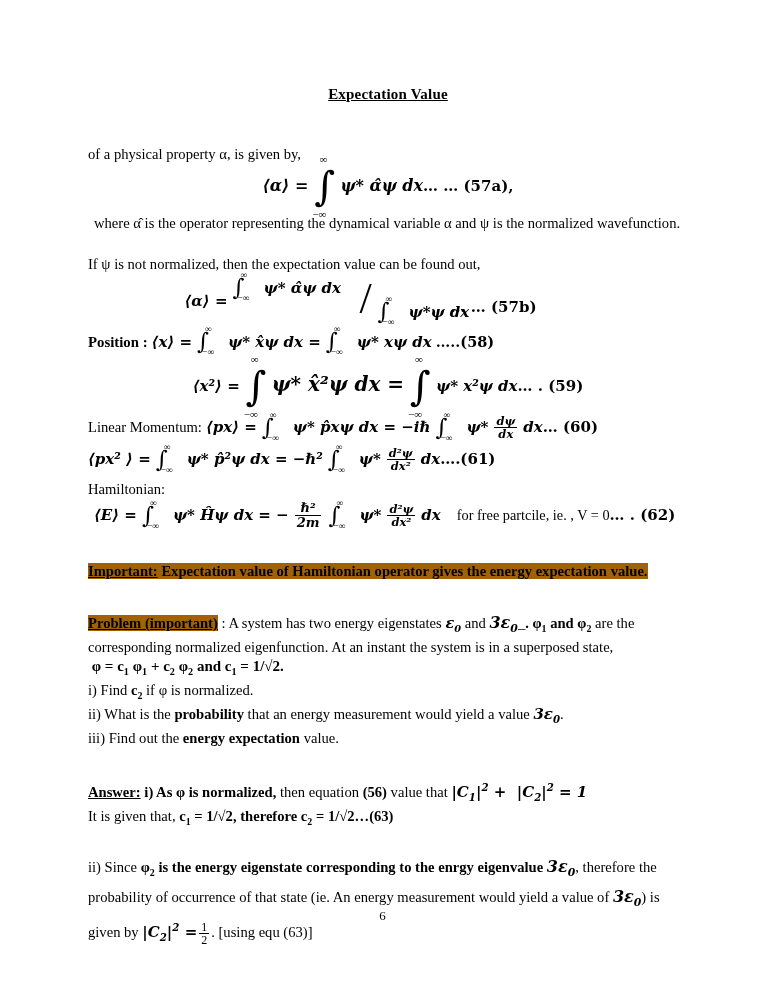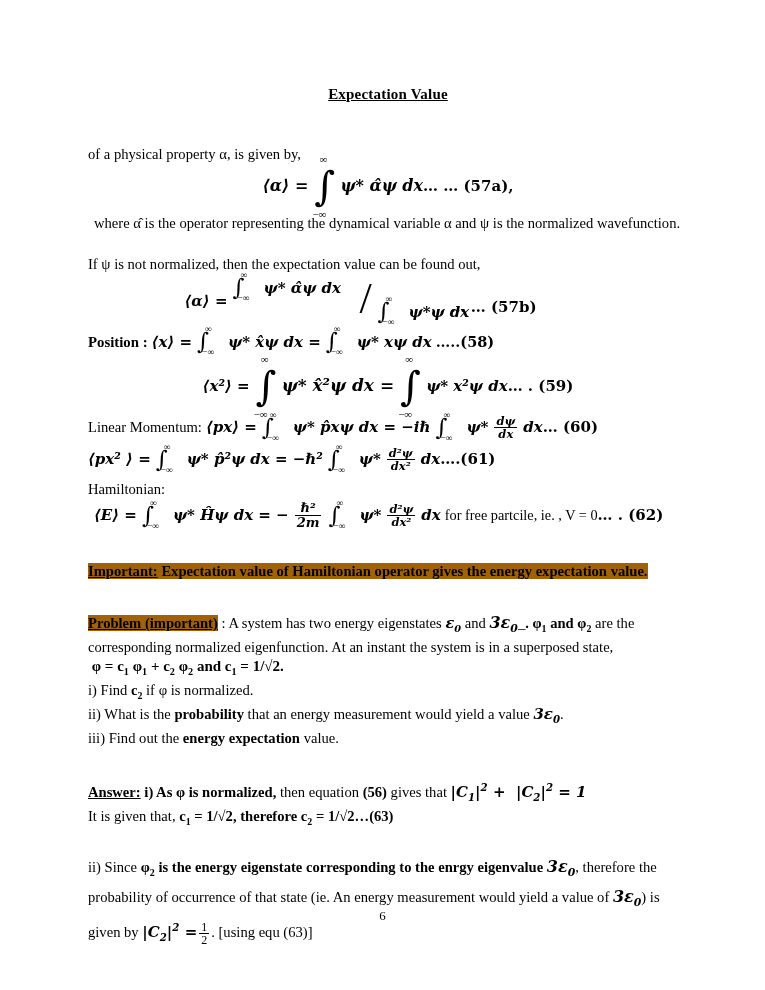--- a/index.html
+++ b/index.html
@@ -263,21 +263,21 @@
       <span class="mathn" style="font-size:14.5px;">…..(58)</span>
     </div>
 
     <div class="eqline" style="height:48px;margin-top:6px;">
       <span class="math" style="font-size:15px;">⟨x²⟩ =</span>
       <span class="intbig">
         <span class="up">∞</span>
         <span class="sym">∫</span>
         <span class="lo">−∞</span>
       </span>
-      <span class="math" style="font-size:17px;">ψ* x̂²ψ dx =</span>
+      <span class="math" style="font-size:20px;">ψ* x̂²ψ dx =</span>
       <span class="intbig">
         <span class="up">∞</span>
         <span class="sym">∫</span>
         <span class="lo">−∞</span>
       </span>
       <span class="math" style="font-size:15px;">ψ* x²ψ dx</span><span class="mathn" style="font-size:15px;">… . (59)</span>
     </div>
 
     <div class="eqline left" style="height:28px;margin-top:4px;">
       <span class="para" style="font-size:14.6px;">Linear Momentum:</span>
@@ -340,21 +340,21 @@
         <span class="up">∞</span>
         <span class="sym">∫</span>
         <span class="lo">−∞</span>
       </span>
       <span class="math" style="font-size:15px;">ψ*</span>
       <span class="frac math">
         <span class="num">d²ψ</span>
         <span class="den">dx²</span>
       </span>
       <span class="math" style="font-size:15px;">dx</span>
-      <span style="font-size:14.3px;">for free partcile, ie. , V = 0</span><span class="mathn" style="font-size:15px;">… . (62)</span>
+      <span style="font-size:14.3px;margin-left:12px;">for free partcile, ie. , V = 0</span><span class="mathn" style="font-size:15px;">… . (62)</span>
     </div>
 
     <div class="para sp-top-22" style="margin-top:26px;">
       <span class="hl b"><span class="u">Important:</span><span> Expectation value of Hamiltonian operator gives the energy expectation value.</span></span>
     </div>
 
     <div class="para" style="margin-top:32px;">
       <span class="hl b u">Problem (important)</span><span> : A system has two energy eigenstates </span><span class="math" style="font-size:14.5px;">ε<sub>0</sub></span><span> and </span><span class="math" style="font-size:16px;">3ε<sub>0</sub></span><span>_</span><span class="b">. φ<sub>1</sub> and φ<sub>2</sub></span><span> are the</span><br>
       <span>corresponding normalized eigenfunction. At an instant the system is in a superposed state,</span><br>
       <span class="b" style="font-size:15px;">&nbsp;φ = c<sub>1</sub> φ<sub>1</sub> + c<sub>2</sub> φ<sub>2</sub> and c<sub>1</sub> = 1/√2.</span>
@@ -364,21 +364,21 @@
       <span>i) Find </span><span class="b">c<sub>2</sub></span><span> if φ is normalized.</span>
     </div>
     <div class="para">
       <span>ii) What is the </span><span class="b">probability</span><span> that an energy measurement would yield a value </span><span class="math b" style="font-size:15px;">3ε<sub>0</sub></span><span>.</span>
     </div>
     <div class="para">
       <span>iii) Find out the </span><span class="b">energy expectation</span><span> value.</span>
     </div>
 
     <div class="para" style="margin-top:30px;">
-      <span class="b u">Answer:</span><span class="b">  i) As φ is normalized,</span><span> then equation </span><span class="b">(56)</span><span> gives that </span><span class="math" style="font-size:15px;">|<em>C</em><sub>1</sub>|<sup>2</sup> +&nbsp; |<em>C</em><sub>2</sub>|<sup>2</sup> = 1</span><br>
+      <span class="b u">Answer:</span><span class="b">  i) As φ is normalized,</span><span> then equation </span><span class="b">(56)</span><span> value that </span><span class="math" style="font-size:15px;">|<em>C</em><sub>1</sub>|<sup>2</sup> +&nbsp; |<em>C</em><sub>2</sub>|<sup>2</sup> = 1</span><br>
       <span> It is given that, </span><span class="b">c<sub>1</sub> = 1/√2, therefore c<sub>2</sub> = 1/√2…(63)</span>
     </div>
 
     <div class="para" style="margin-top:24px;line-height:24px;">
       <span>ii) Since </span><span class="b">φ<sub>2</sub> is the energy eigenstate corresponding to the enrgy eigenvalue </span><span class="math b" style="font-size:16px;">3ε<sub>0</sub></span><span>, therefore the</span><br>
       <span>probability of occurrence of that state (ie. An energy measurement would yield a value of </span><span class="math b" style="font-size:16px;">3ε<sub>0</sub></span><span>) is</span><br>
       <span>given by </span><span class="math" style="font-size:15px;">|<em>C</em><sub>2</sub>|<sup>2</sup> =</span><span class="frac" style="font-size:12px;"><span class="num">1</span><span class="den">2</span></span><span>. [using equ (63)]</span>
     </div>
 
   </div>

